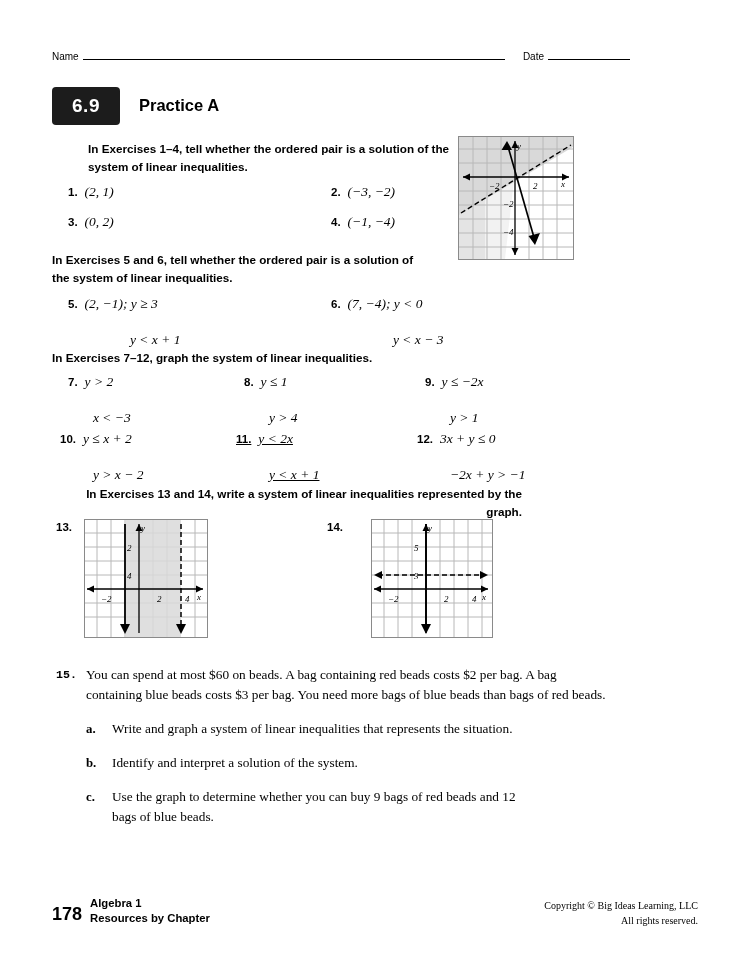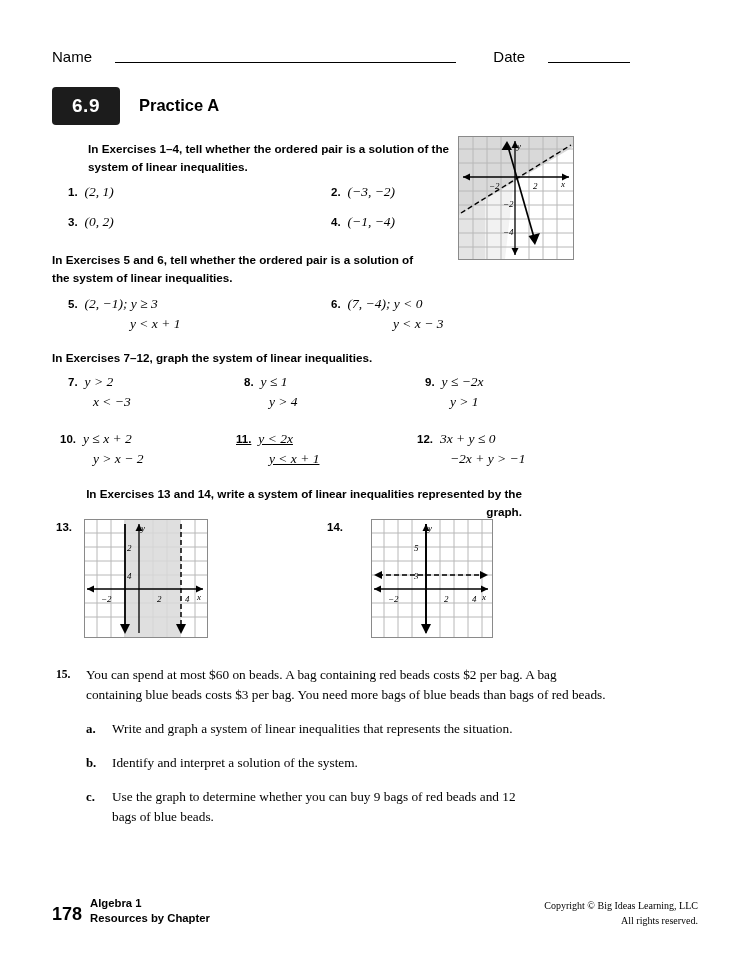--- a/index.html
+++ b/index.html
@@ -19,22 +19,21 @@
 
   
   .namedate {
     position: absolute;
     left: 52px;
     top: 48px;
     width: 578px;
     display: flex;
     align-items: flex-end;
     font-family: "Liberation Sans", sans-serif;
-    font-size: 15px;
-    gap: 19px;
+    font-size: 10px;
   }
   .namedate .lbl { white-space: nowrap; }
   .namedate .rule {
     border-bottom: 1px solid #000;
     height: 11px;
     margin: 0 0 2px 4px;
   }
   .namedate .rule.name { flex: 1 1 auto; }
   .namedate .rule.date { width: 82px; }
   .namedate .lbl.date { margin-left: 18px; text-align: center; }
@@ -82,34 +81,34 @@
     font-size: 13.5px;
     line-height: 1.45;
   }
   .ex .num {
     font-family: "Liberation Sans", sans-serif;
     font-size: 11.5px;
     font-weight: bold;
     margin-right: 7px;
   }
   .ex .math { font-style: italic; }
-  .ex .line2 { display: block; }
+  .ex .line2 { display: block; margin-top: 16px; }
 
   
   .p15 {
     position: absolute;
     left: 56px;
     top: 665px;
     width: 560px;
     font-size: 13.3px;
     line-height: 1.5;
   }
   .p15 .row { display: flex; }
   .p15 .marker {
-    font-family: Liberation Serif, serif;
+    font-family: Liberation Mono, monospace;
     font-weight: bold;
     font-size: 11.6px;
     width: 30px;
     flex: 0 0 30px;
     padding-top: 1px;
   }
   .p15 .body { flex: 1 1 auto; }
   .p15 .sub { margin-top: 14px; }
   .p15 .sub .marker {
     width: 26px;

